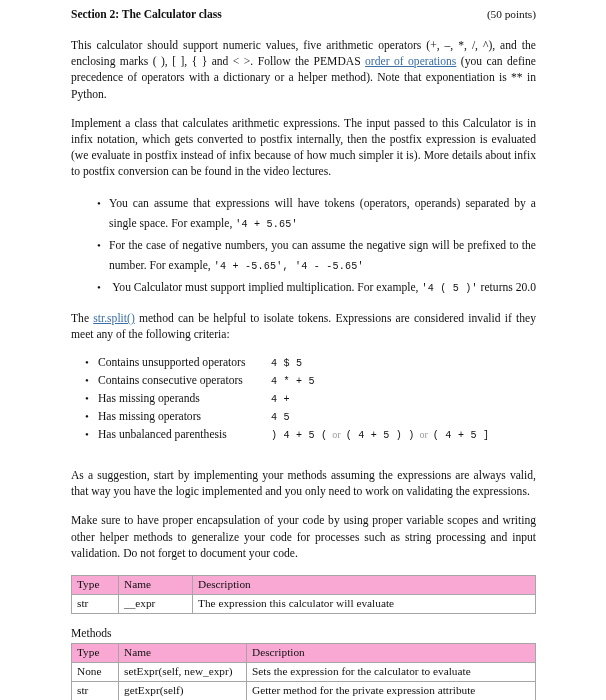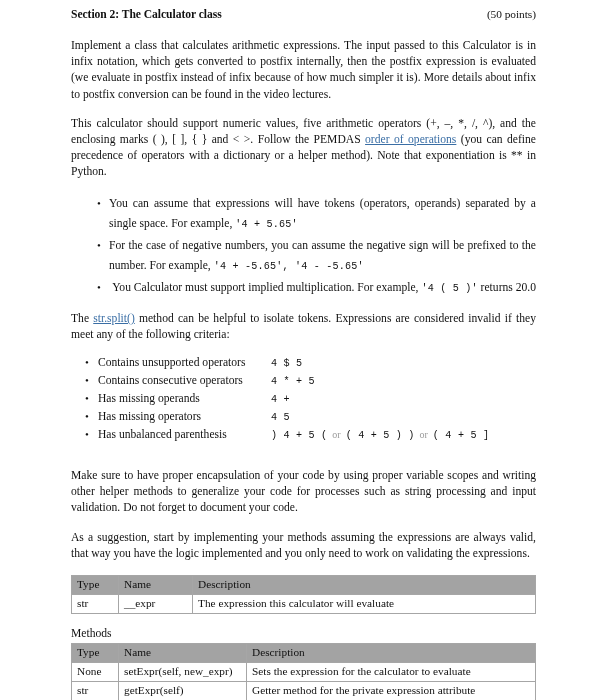--- a/index.html
+++ b/index.html
@@ -133,41 +133,41 @@
     border: 1px solid #a6a6a6;
     padding: 1px 5px 2px 5px;
     text-align: left;
     font-weight: normal;
     line-height: 15px;
     vertical-align: top;
     overflow: hidden;
     white-space: nowrap;
   }
   table.spec thead th {
-    background: #a3a3a3;
+    background: #f9a8d4;
   }
   table.attributes col.c1 { width: 47px; }
   table.attributes col.c2 { width: 74px; }
   table.methods col.c1 { width: 47px; }
   table.methods col.c2 { width: 128px; }
 </style>
 </head>
 <body>
 
 <div class="page">
   <div class="content">
 
     <div class="heading-row">
       <span class="heading-title">Section 2: The Calculator class</span>
       <span class="heading-points">(50 points)</span>
     </div>
 
+    <p class="para"><span>This calculator should support numeric values, five arithmetic operators (+, –, *, /, ^), and the enclosing marks ( ), [ ], { } and &lt; &gt;. Follow the PEMDAS </span><a class="doclink" href="#">order of operations</a><span> (you can define precedence of operators with a dictionary or a helper method). Note that exponentiation is ** in Python.</span></p>
+
     <p class="para">Implement a class that calculates arithmetic expressions. The input passed to this Calculator is in infix notation, which gets converted to postfix internally, then the postfix expression is evaluated (we evaluate in postfix instead of infix because of how much simpler it is). More details about infix to postfix conversion can be found in the video lectures.</p>
-
-    <p class="para"><span>This calculator should support numeric values, five arithmetic operators (+, –, *, /, ^), and the enclosing marks ( ), [ ], { } and &lt; &gt;. Follow the PEMDAS </span><a class="doclink" href="#">order of operations</a><span> (you can define precedence of operators with a dictionary or a helper method). Note that exponentiation is ** in Python.</span></p>
 
     <ul class="bullets">
       <li><span>You can assume that expressions will have tokens (operators, operands) separated by a single space. For example, </span><code class="mono">'4 + 5.65'</code><span></span></li>
       <li><span>For the case of negative numbers, you can assume the negative sign will be prefixed to the number. For example, </span><code class="mono">'4 + -5.65',  '4 - -5.65'</code><span></span></li>
       <li><span>You Calculator must support implied multiplication. For example, </span><code class="mono">'4 ( 5 )'</code><span> returns 20.0</span></li>
     </ul>
 
     <p class="para tight"><span>The </span><a class="doclink" href="#">str.split()</a><span> method can be helpful to isolate tokens. Expressions are considered invalid if they meet any of the following criteria:</span></p>
 
     <ul class="criteria">
@@ -186,23 +186,23 @@
       <li>
         <span class="crit-label">Has missing operators</span>
         <span class="crit-code"><code class="mono">4 5</code></span>
       </li>
       <li>
         <span class="crit-label">Has unbalanced parenthesis</span>
         <span class="crit-code"><code class="mono">) 4 + 5 (</code><span class="or-sep">or</span><code class="mono">( 4 + 5 ) )</code><span class="or-sep">or</span><code class="mono">( 4 + 5 ]</code></span>
       </li>
     </ul>
 
+    <p class="para">As a suggestion, start by implementing your methods assuming the expressions are always valid, that way you have the logic implemented and you only need to work on validating the expressions.</p>
+
     <p class="para">Make sure to have proper encapsulation of your code by using proper variable scopes and writing other helper methods to generalize your code for processes such as string processing and input validation. Do not forget to document your code.</p>
-
-    <p class="para">As a suggestion, start by implementing your methods assuming the expressions are always valid, that way you have the logic implemented and you only need to work on validating the expressions.</p>
 
     <table class="spec attributes">
       <colgroup>
           <col class="c1">
           <col class="c2">
           <col>
         </colgroup>
       <thead>
         <tr>
           <th>Type</th>

